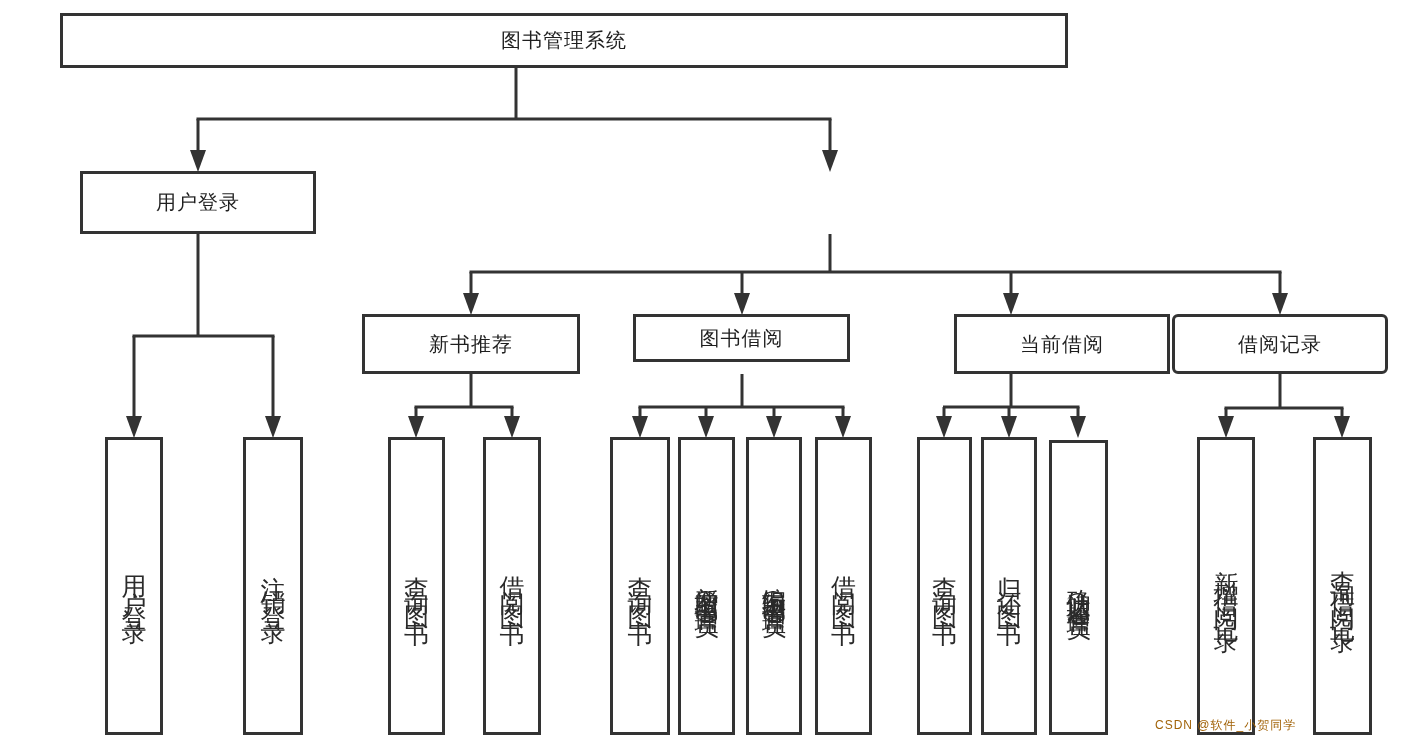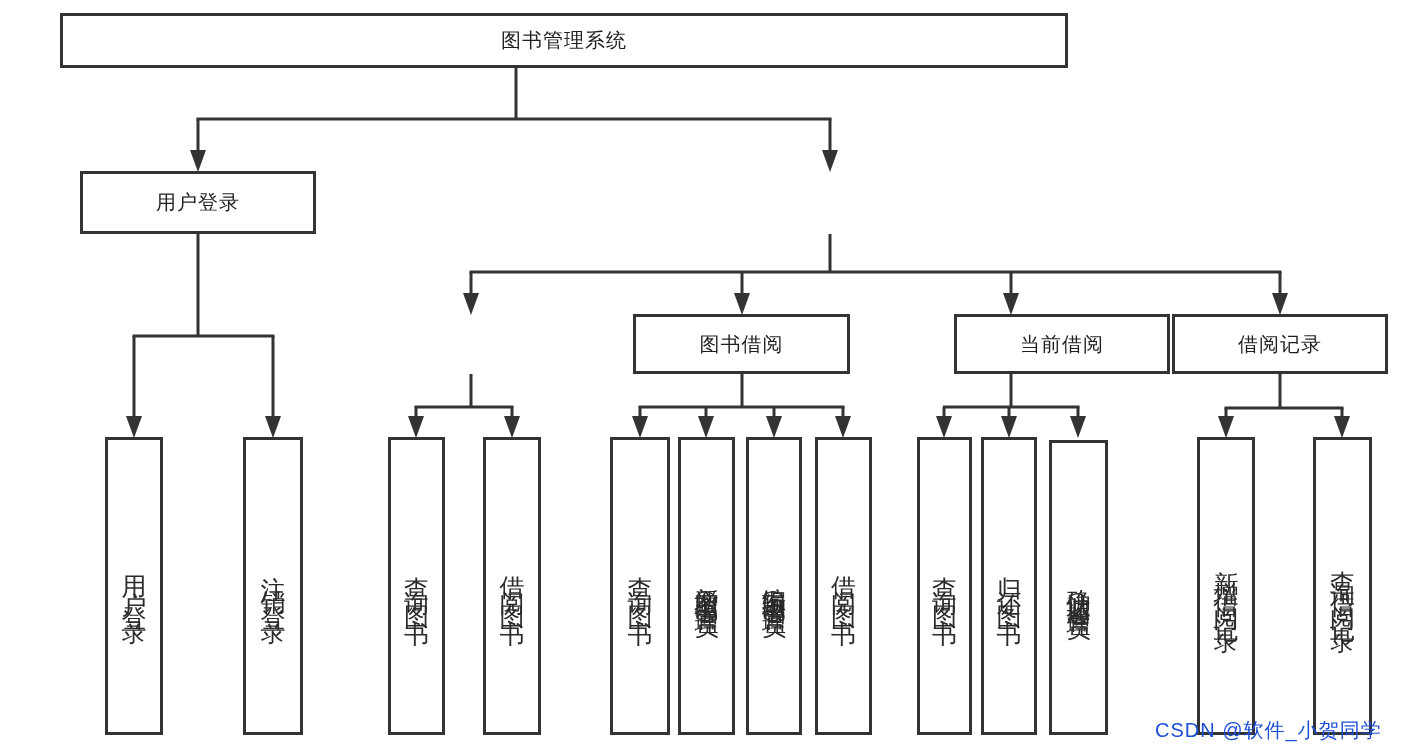--- a/index.html
+++ b/index.html
@@ -42,22 +42,22 @@
     letter-spacing: 15px;
     line-height: 1;
     color: #2a2a2a;
   }
   .vnode.long .vtext { letter-spacing: 4px; font-size: 24px; }
   .vnode.mid  .vtext { letter-spacing: 12px; }
   .watermark {
     position: absolute;
     left: 1155px;
     top: 717px;
-    font-size: 20px;
-    color: #1d4ed8;
+    font-size: 12px;
+    color: #a16207;
     letter-spacing: 1px;
     z-index: 3;
     white-space: nowrap;
   }
   line { stroke: #333333; stroke-width: 3; }
   polygon { fill: #333333; }
 </style>
 </head>
 <body>
 
@@ -140,27 +140,30 @@
   </svg>
 
   <div class="node hnode" style="left:12px; top:13px; width:1008px; height:55px;margin-left:48px;">
     <span>图书管理系统</span>
   </div>
 
   <div class="node hnode" style="left:80px; top:171px; width:236px; height:63px;">
     <span>用户登录</span>
   </div>
 
-  <div class="node hnode" style="left:633px; top:314px; width:217px; height:60px;">
+  <div class="node hnode" style="left:362px; top:314px; width:218px; height:60px;">
+    <span>新书推荐</span>
+  </div>
+  <div class="node hnode" style="left:633px; top:314px; width:217px; height:48px;">
     <span>图书借阅</span>
   </div>
   <div class="node hnode" style="left:954px; top:314px; width:216px; height:60px;">
     <span>当前借阅</span>
   </div>
-  <div class="node hnode" style="left:1172px; top:314px; width:216px; height:60px;">
+  <div class="node hnode" style="left:1172px; top:314px; width:216px; height:60px;border-radius:6px;">
     <span>借阅记录</span>
   </div>
 
   <div class="node vnode" style="left:105px; top:437px; width:58px; height:298px;">
     <span class="vtext">用户登录</span>
   </div>
   <div class="node vnode" style="left:243px; top:437px; width:60px; height:298px;">
     <span class="vtext">注销登录</span>
   </div>
 

